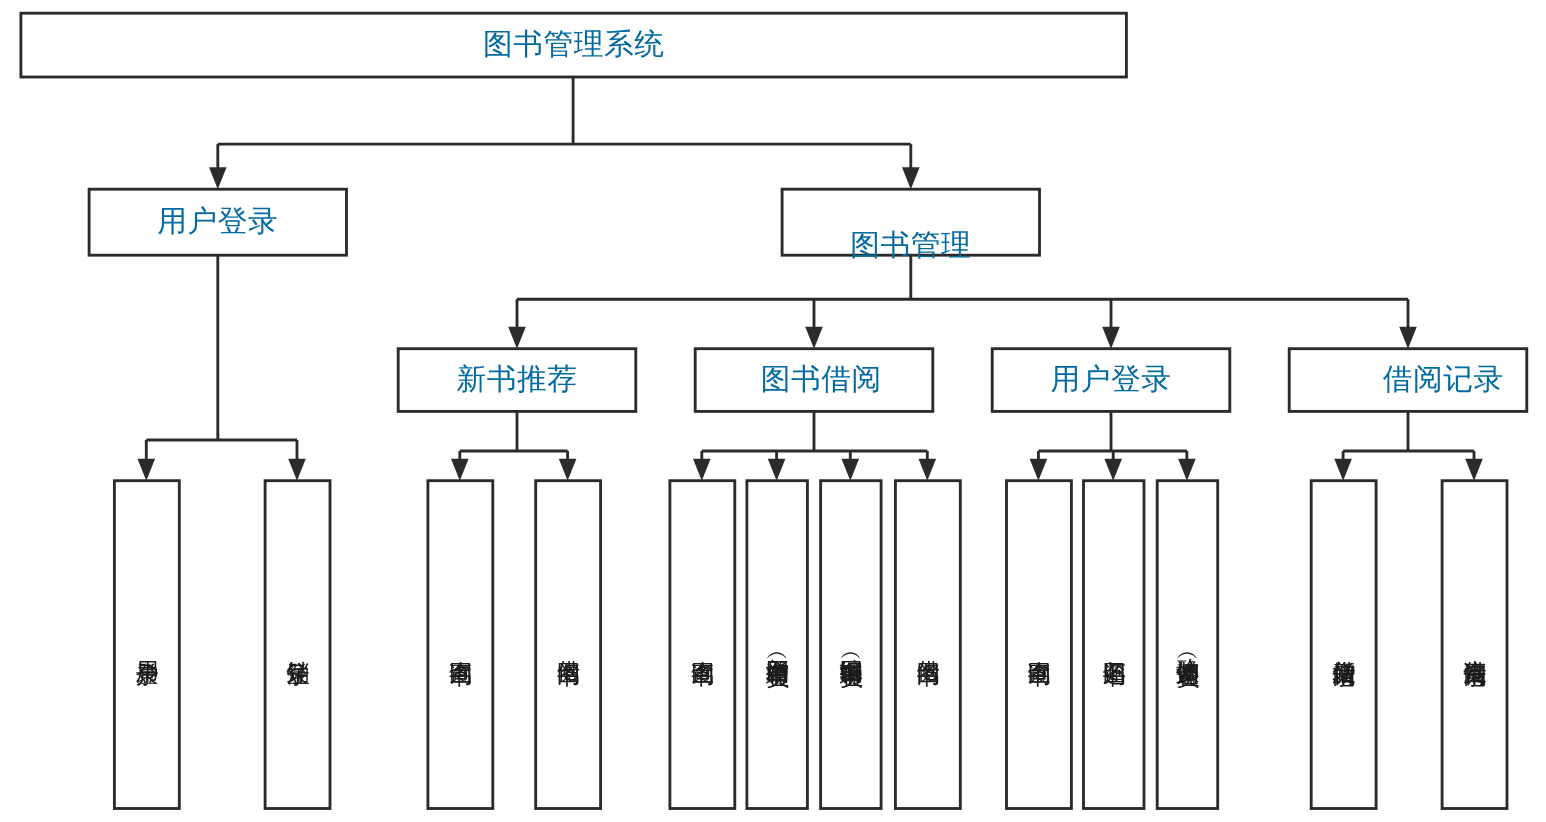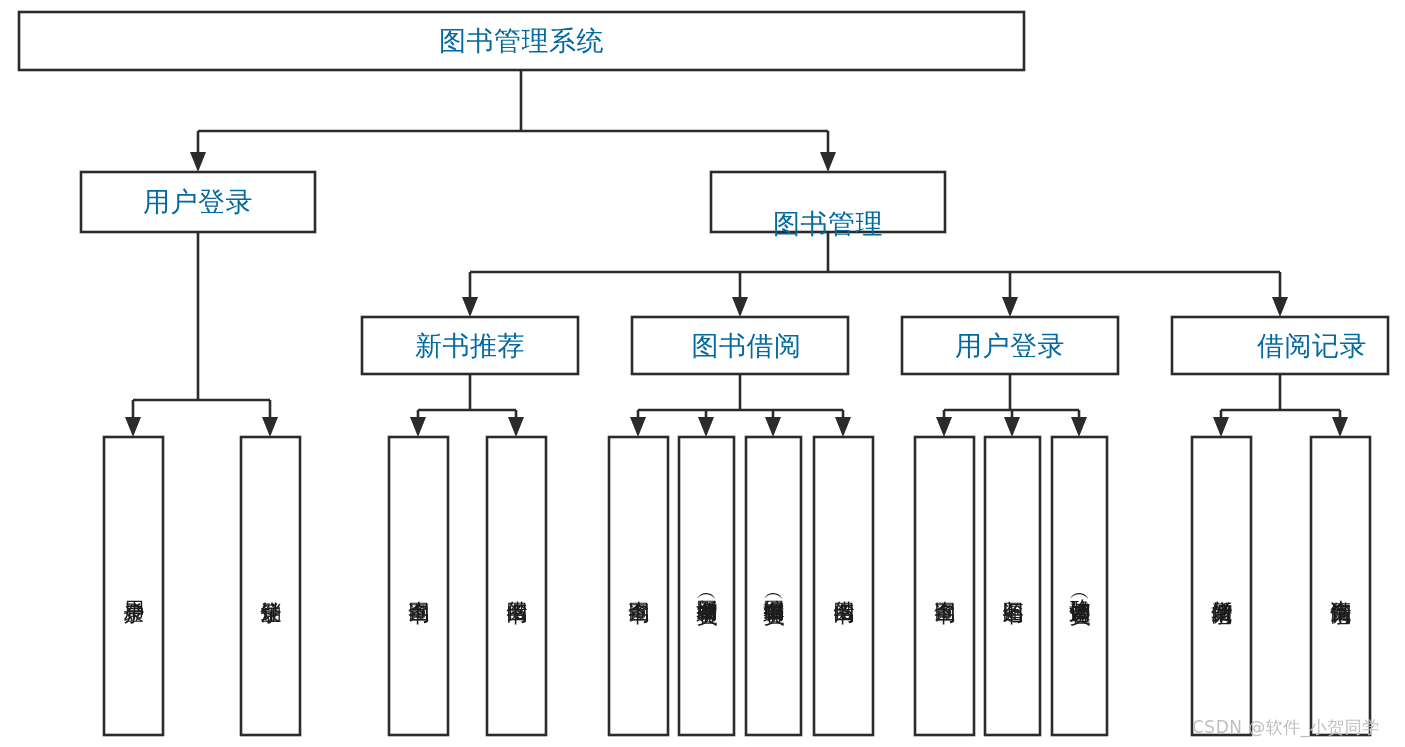--- a/index.html
+++ b/index.html
@@ -176,15 +176,14 @@
       <div class="node-label-v" style="left: 679px; top: 437px; width: 55px; height: 298px;">新增图书（管理员）</div>
       <div class="node-label-v" style="left: 746px; top: 437px; width: 55px; height: 298px;">编辑图书（管理员）</div>
       <div class="node-label-v" style="left: 814px; top: 437px; width: 59px; height: 298px;">借阅图书</div>
       <div class="node-label-v" style="left: 915px; top: 437px; width: 59px; height: 298px;">查询图书</div>
       <div class="node-label-v" style="left: 985px; top: 437px; width: 55px; height: 298px;">归还图书</div>
       <div class="node-label-v" style="left: 1052px; top: 437px; width: 55px; height: 298px;">确认归还（管理员）</div>
       <div class="node-label-v" style="left: 1192px; top: 437px; width: 59px; height: 298px;">新增借阅记录</div>
       <div class="node-label-v" style="left: 1311px; top: 437px; width: 59px; height: 298px;">查询借阅记录</div>
     </div>
 
-  <div class="watermark" style="left: 1192px; top: 716px; color: rgb(191, 191, 191);">CSDN @软件_小贺同学</div>
 
 </div>
 
 </body></html>

